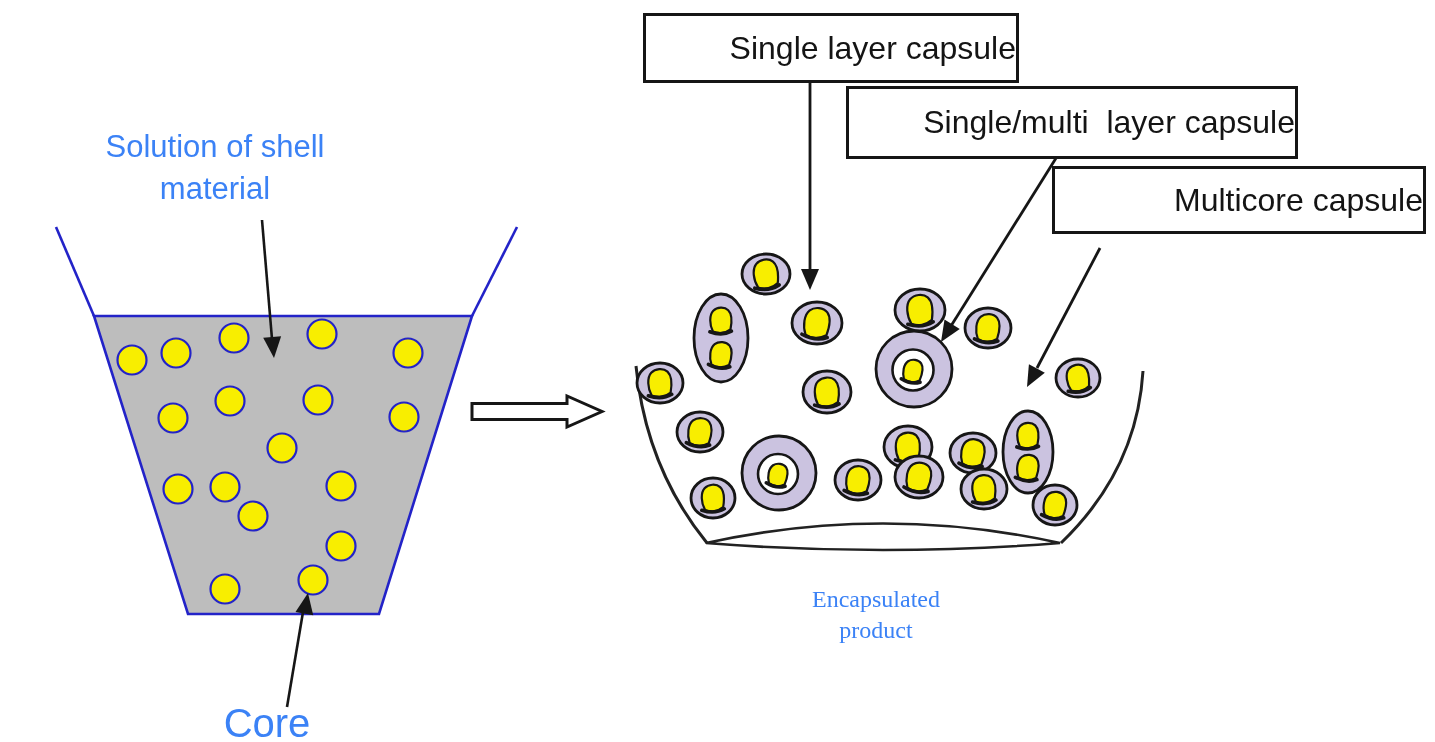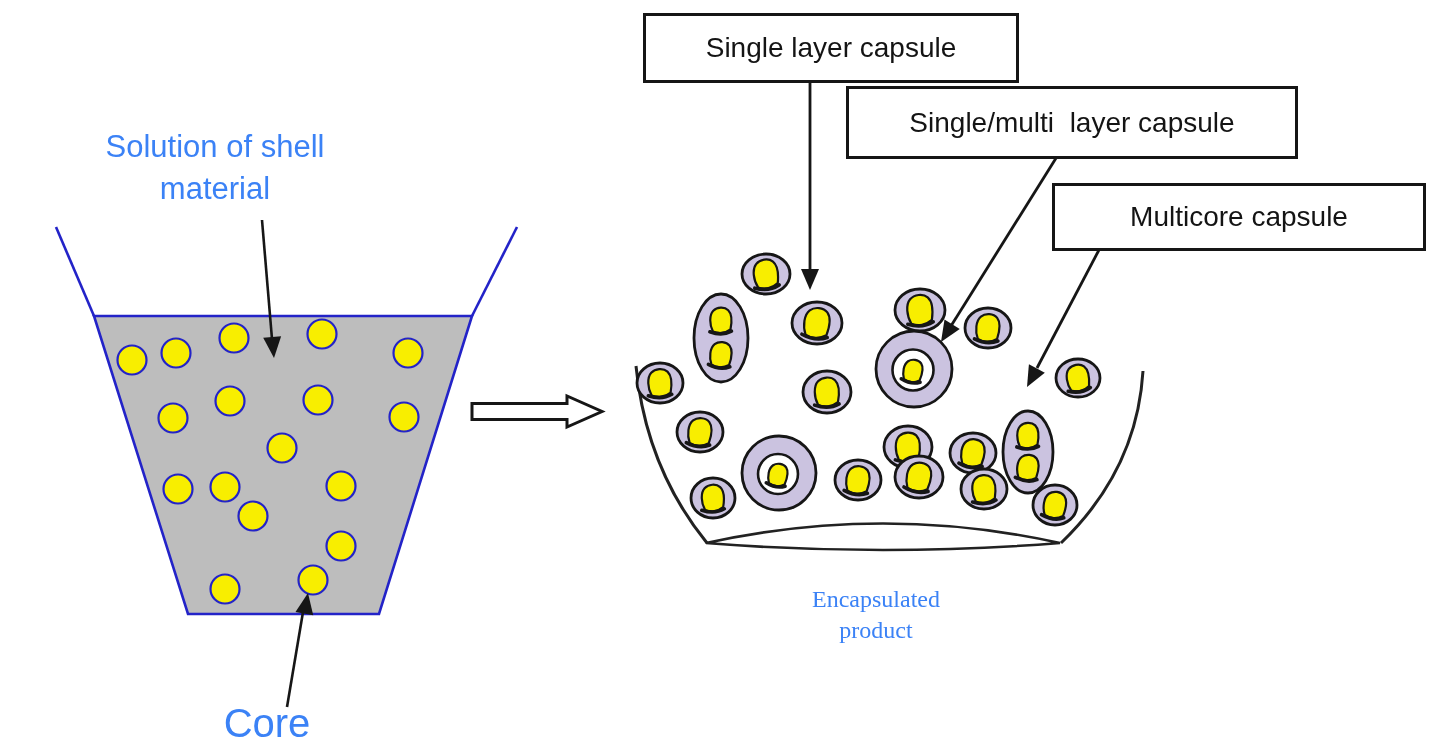--- a/index.html
+++ b/index.html
@@ -7,29 +7,29 @@
     width:1435px;height:742px;position:relative;background:#ffffff;
     font-family:"Liberation Sans",sans-serif;overflow:hidden;
   }
   #diagram-svg{position:absolute;left:0;top:0;}
   .label{position:absolute;color:#3b82f6;}
   .label.sans{font-family:"Liberation Sans",sans-serif;}
   .label.serif{font-family:"Liberation Serif",serif;}
   .multiline{white-space:pre-line;text-align:center;}
   .callout-box{
     position:absolute;border:3px solid #161616;background:#ffffff;
-    display:flex;align-items:center;justify-content:center;
-    font-size:28px;color:#141414;white-space:pre;
+    display:flex;align-items:center;justify-content:flex-end;
+    font-size:32px;color:#141414;white-space:pre;
   }
   #solution-label{left:85px;top:126px;width:260px;font-size:31px;line-height:1.35;}
   #core-label{left:207px;top:701px;width:120px;font-size:40px;text-align:center;}
   #encapsulated-label{left:756px;top:584px;width:240px;font-size:24px;line-height:1.28;}
   #box-single{left:643px;top:13px;width:370px;height:64px;}
   #box-double{left:846px;top:86px;width:446px;height:67px;}
-  #box-multicore{left:1052px;top:183px;width:368px;height:62px;}
+  #box-multicore{left:1052px;top:166px;width:368px;height:62px;}
 </style>
 </head>
 <body>
 
 <svg id="diagram-svg" width="1435" height="742" viewBox="0 0 1435 742">
 
   <polygon points="94,316 472,316 379,614 188,614" fill="#bdbdbd" stroke="#2323c8" stroke-width="2.6"></polygon>
 
   <polyline points="56,227 94,316" fill="none" stroke="#2323c8" stroke-width="2.6"></polyline>
   <polyline points="517,227 472,316" fill="none" stroke="#2323c8" stroke-width="2.6"></polyline>

